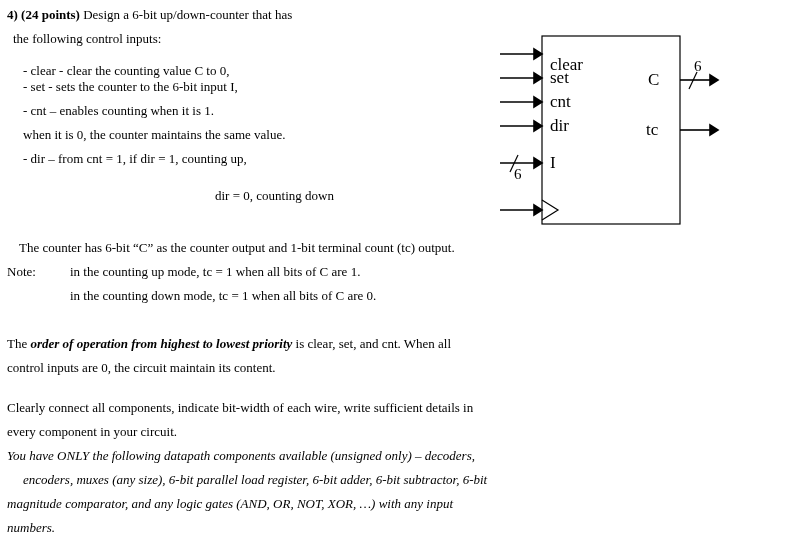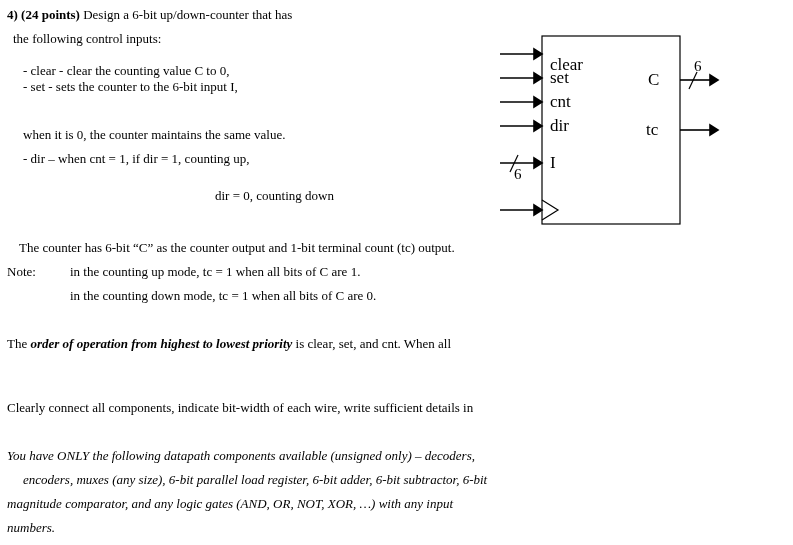--- a/index.html
+++ b/index.html
@@ -28,22 +28,23 @@
 <body>
 
 <div class="doc">
 
   <div class="line" style="left:7px; top:4px;">
     <span class="b">4) (24 points)</span><span> Design a 6-bit up/down-counter that has</span>
   </div>
   <div class="line" style="left:13px; top:28px;font-family:Liberation Serif, serif;">the following control inputs:</div>
   <div class="line" style="left:23px; top:36px;margin-top:24px;">- clear - clear the counting value C to 0,</div>
   <div class="line" style="left:23px; top:76px;">- set - sets the counter to the 6-bit input I,</div>
+  <div class="line" style="left:23px; top:100px;">- cnt – enables counting when it is 1.</div>
   <div class="line" style="left:23px; top:124px;">when it is 0, the counter maintains the same value.</div>
-  <div class="line" style="left:23px; top:148px;">- dir – when cnt = 1, if dir = 1, counting up,</div>
+  <div class="line" style="left:23px; top:148px;">- dir – from cnt = 1, if dir = 1, counting up,</div>
   <div class="line" style="left:215px; top:185px;">dir = 0, counting down</div>
 
   <div class="diagram">
     <svg width="260" height="200" viewBox="0 0 260 200">
 
       <rect x="72" y="6" width="138" height="188" fill="none" stroke="#000" stroke-width="1.2"></rect>
 
       <g stroke="#000" stroke-width="1.6" fill="#000">
         <line x1="30" y1="24" x2="64" y2="24"></line>
         <polygon points="64,19 72,24 64,29"></polygon>
@@ -85,19 +86,21 @@
   </div>
 
   <div class="line" style="left:19px; top:237px;">The counter has 6-bit “C” as the counter output and 1-bit terminal count (tc) output.</div>
   <div class="line" style="left:7px; top:261px;">Note:</div>
   <div class="line" style="left:70px; top:261px;">in the counting up mode, tc = 1 when all bits of C are 1.</div>
   <div class="line" style="left:70px; top:285px;">in the counting down mode, tc = 1 when all bits of C are 0.</div>
 
   <div class="line" style="left:7px; top:333px;">
     <span>The </span><span class="bi">order of operation from highest to lowest priority</span><span> is clear, set, and cnt.  When all</span>
   </div>
+  <div class="line" style="left:7px; top:357px;">control inputs are 0, the circuit maintain its content.</div>
 
   <div class="line" style="left:7px; top:397px;">Clearly connect all components, indicate bit-width of each wire, write sufficient details in</div>
+  <div class="line" style="left:7px; top:421px;">every component in your circuit.</div>
   <div class="line i" style="left:7px; top:445px;text-align:center;">You have ONLY the following datapath components available (unsigned only) – decoders,</div>
   <div class="line i" style="left:23px; top:469px;">encoders, muxes (any size), 6-bit parallel load register, 6-bit adder, 6-bit subtractor, 6-bit</div>
   <div class="line i" style="left:7px; top:493px;">magnitude comparator, and any logic gates (AND, OR, NOT, XOR, …) with any input</div>
   <div class="line i" style="left:7px; top:517px;">numbers.</div>
 </div>
 
 </body></html>

